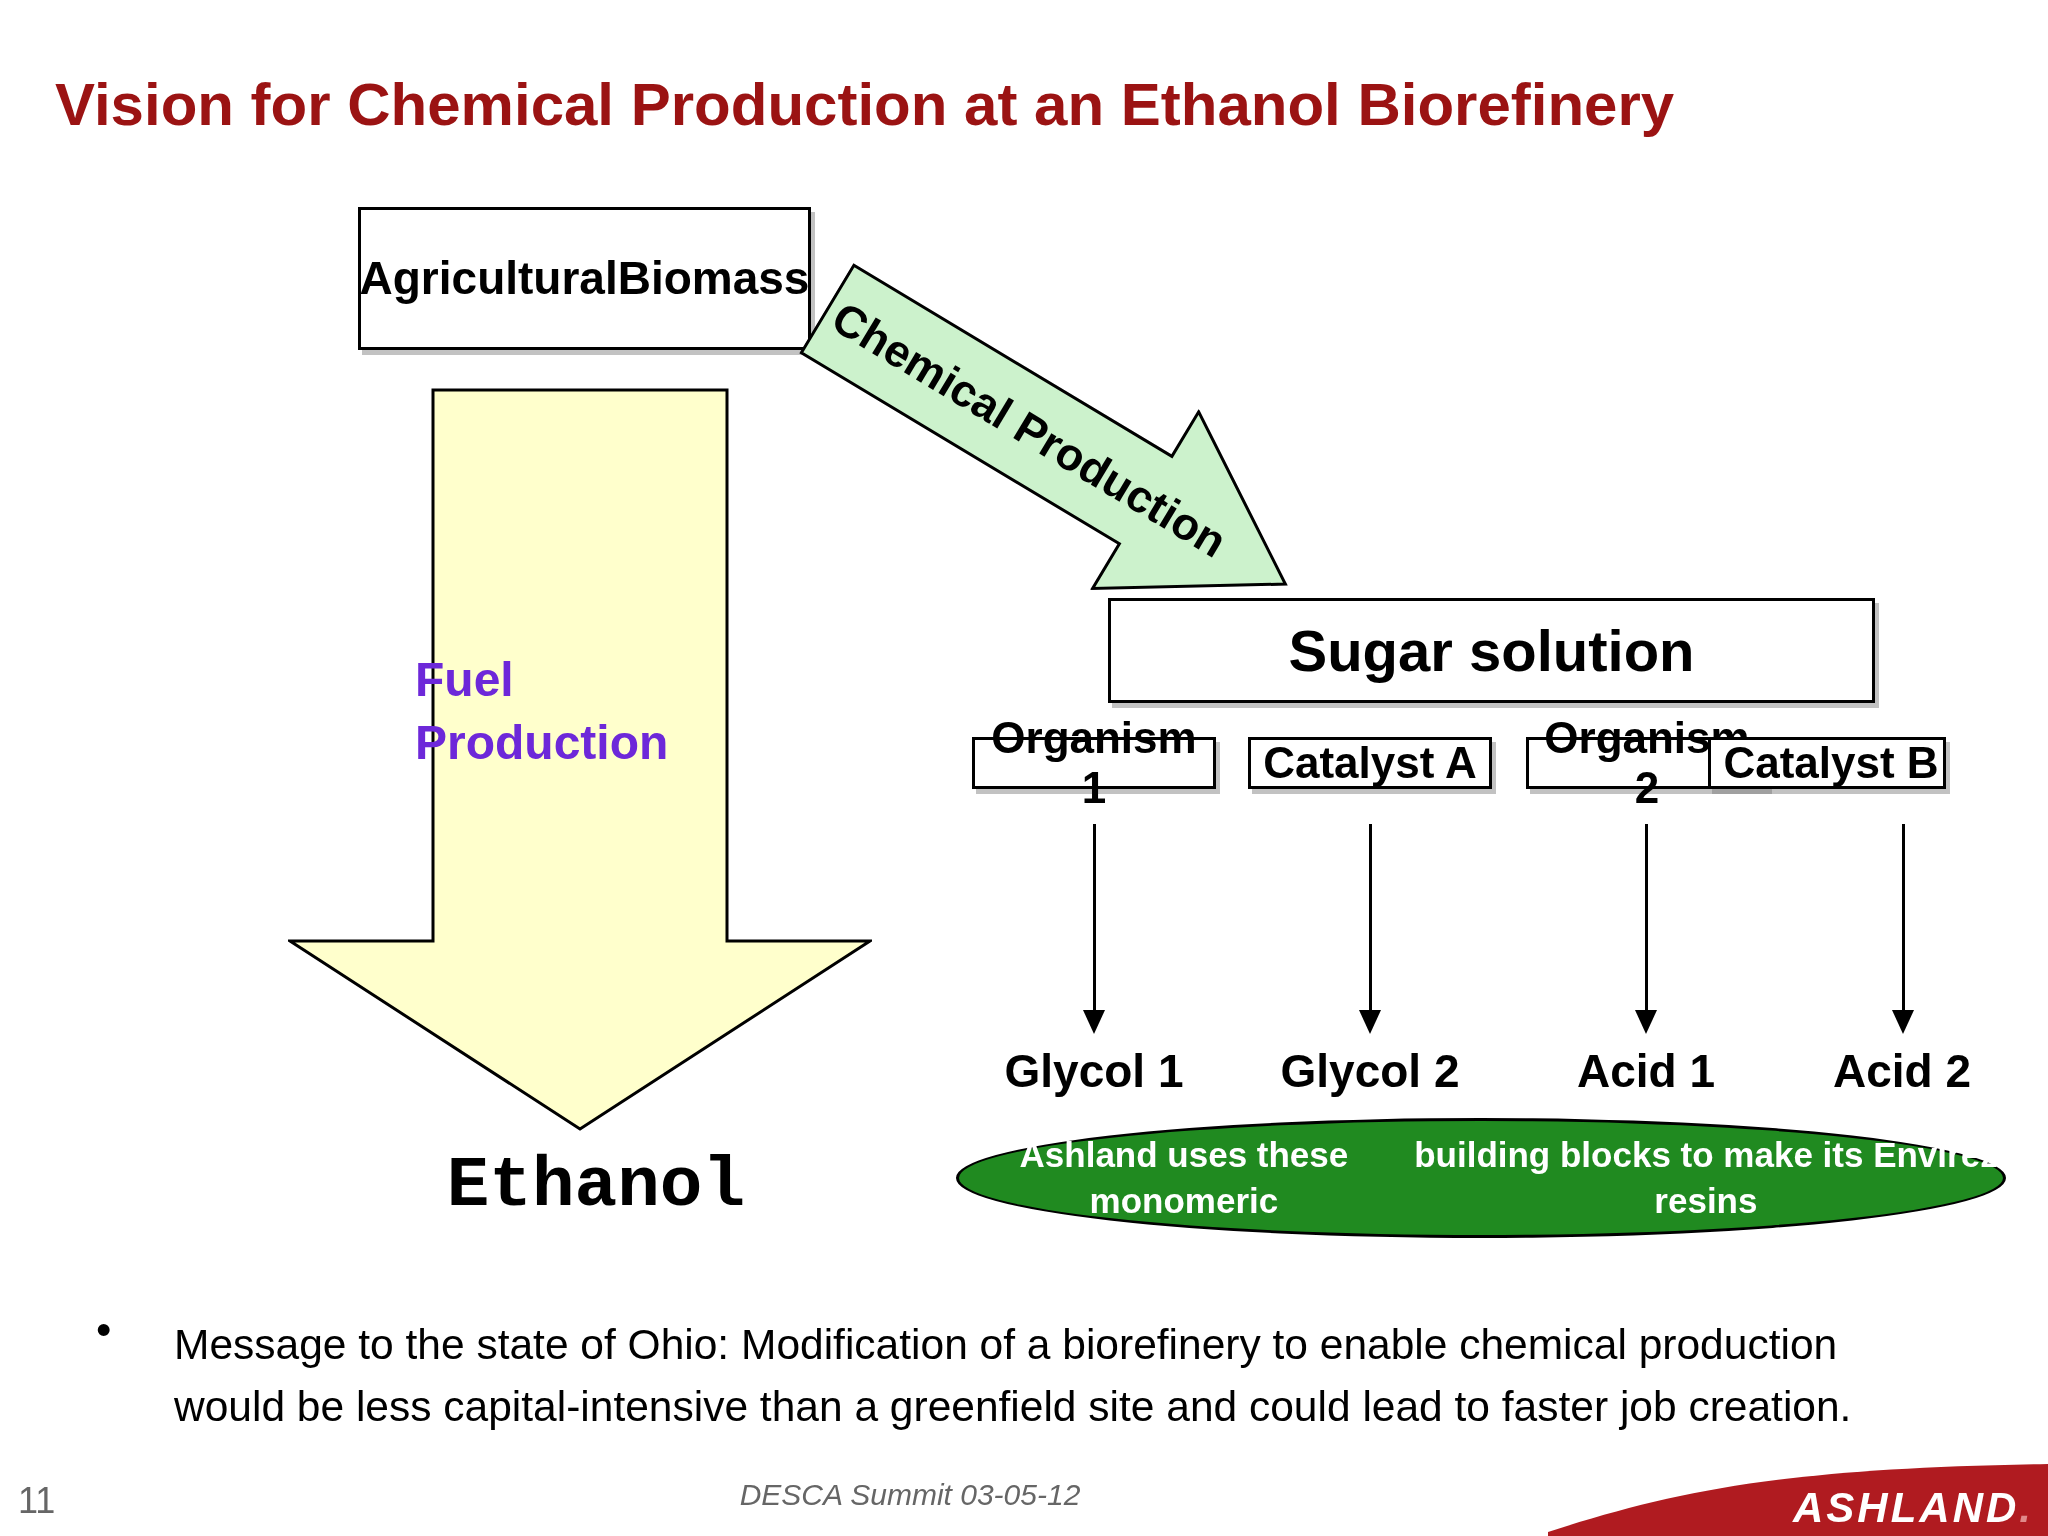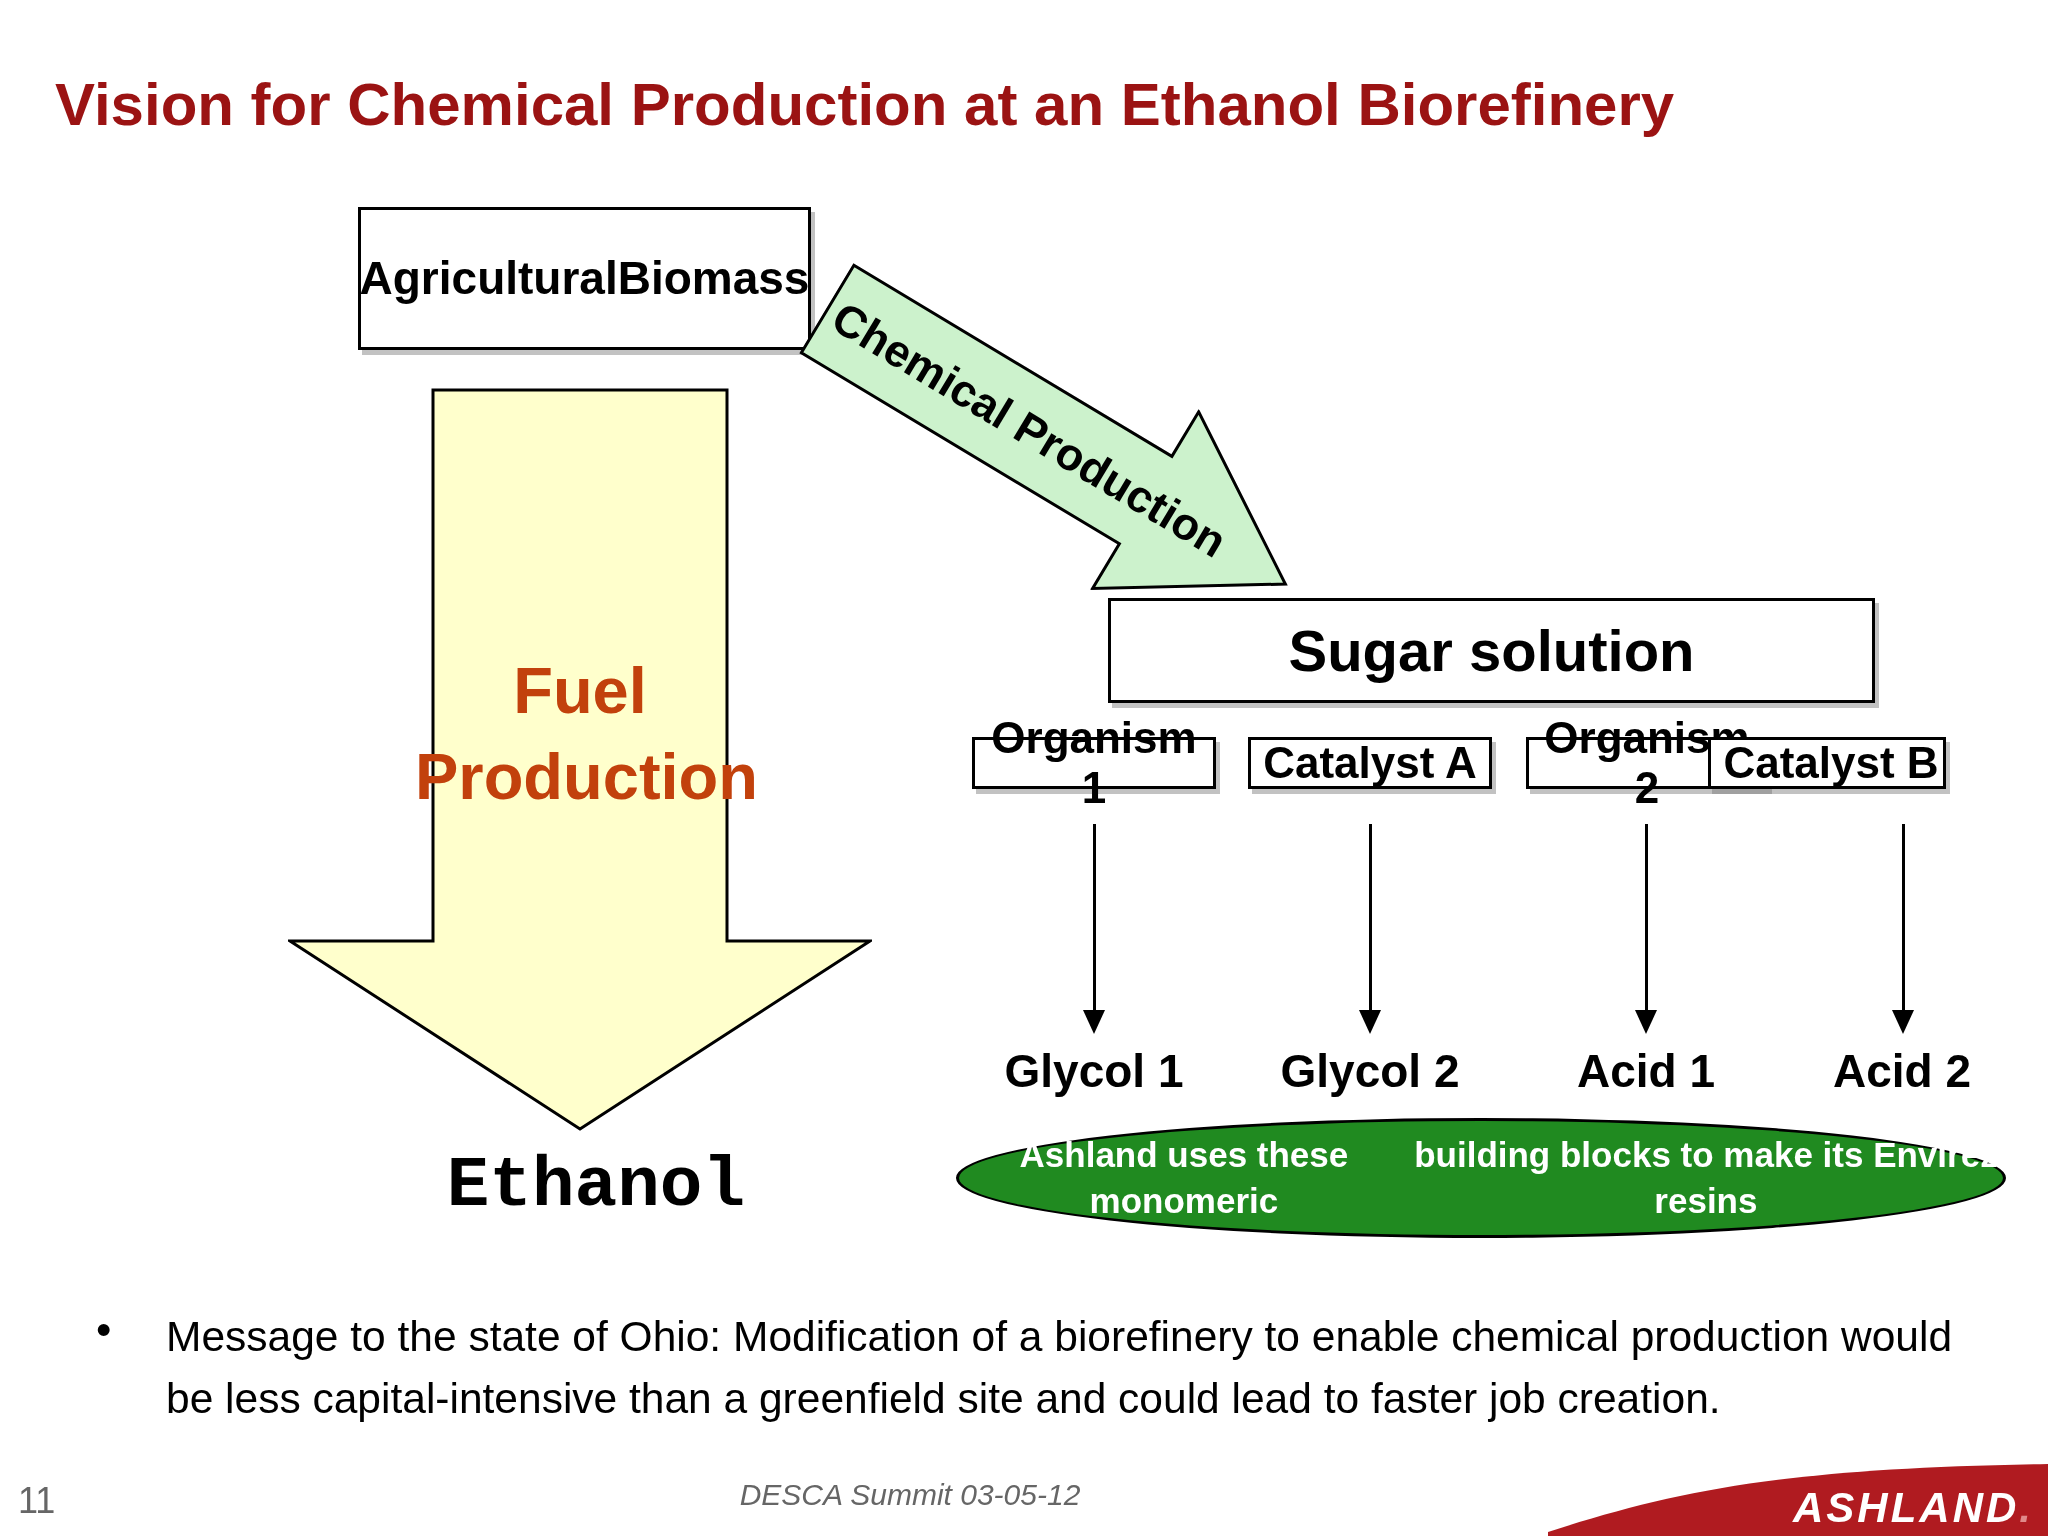--- a/index.html
+++ b/index.html
@@ -26,22 +26,22 @@
   .biomass{left:358px;top:207px;width:453px;height:143px;font-size:46px;font-weight:bold;line-height:1.25;}
   .sugar{left:1108px;top:598px;width:767px;height:105px;font-size:58px;font-weight:bold;}
   .small-box{top:737px;height:52px;font-size:44px;font-weight:bold;}
   .sb0{left:972px;width:244px;}
   .sb1{left:1248px;width:244px;}
   .sb2{left:1526px;width:242px;}
   .sb3{left:1708px;width:238px;padding-left:8px;}
   
   .fuel-arrow-svg{position:absolute;left:288px;top:388px;}
   .fuel-label{
-    position:absolute;left:415px;top:648px;width:330px;text-align:center;
-    font-size:65px;font-weight:bold;color:#c2410c;line-height:1.32;
+    position:absolute;left:415px;top:648px;width:330px;
+    font-size:48px;font-weight:bold;color:#6d28d9;line-height:1.32;
   }
   .fuel-label span{display:block;}
   .ethanol{
     position:absolute;left:415px;top:1146px;width:330px;text-align:right;
     font-size:71px;font-weight:bold;color:#000;font-family:Liberation Mono, monospace;
   }
   
   .chem-wrap{
     position:absolute;left:880px;top:218px;width:540px;height:210px;
     transform:rotate(31deg);transform-origin:0 0;
@@ -71,21 +71,21 @@
     background:var(--ellipse_green);border:3px solid #000;border-radius:50%;
     display:flex;flex-direction:row;align-items:center;justify-content:center;
     color:#ffffff;font-size:35px;font-weight:bold;line-height:1.32;text-align:center;
     box-sizing:border-box;
   }
   .ellipse span{display:block;}
   
   .bullet-row{position:absolute;left:96px;top:1298px;width:1880px;display:flex;}
   .bullet-marker{font-size:44px;color:#000;width:62px;flex:none;line-height:1.45;}
   .bullet-text{
-    margin:8px;font-size:42.5px;color:#000;line-height:1.47;width:1815px;
+    margin:16px;font-size:42.5px;color:#000;line-height:1.47;width:1815px;
     letter-spacing:0px;
   }
   
   .footer-note{
     position:absolute;left:700px;top:1478px;width:420px;text-align:center;
     font-size:30px;font-style:italic;color:var(--footer_gray);
   }
   .page-number{
     position:absolute;left:18px;top:1480px;font-size:36px;color:var(--footer_gray);
   }

